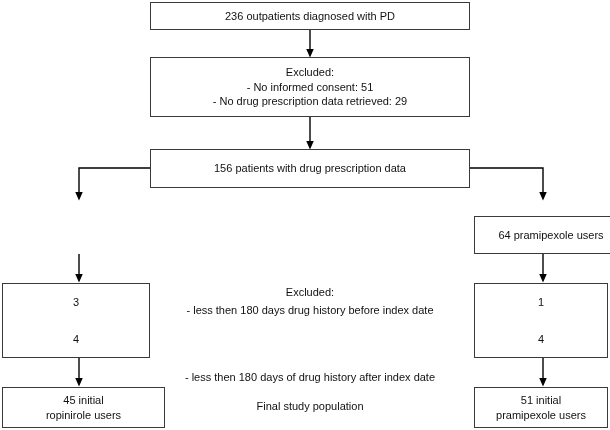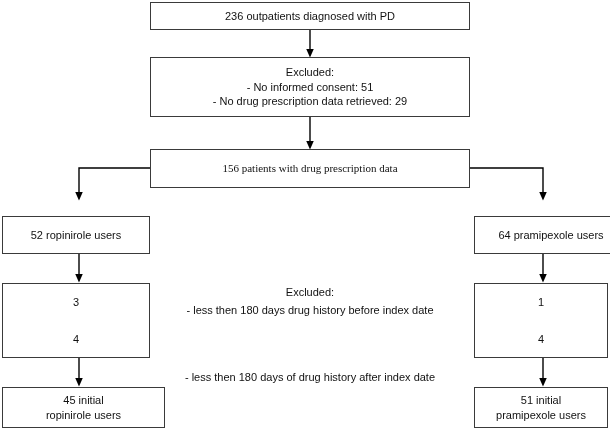--- a/index.html
+++ b/index.html
@@ -82,27 +82,24 @@
   <div class="box" style="left:150px; top:2px; width:320px; height:28px;">
     <span class="line">236 outpatients diagnosed with PD</span>
   </div>
 
   <div class="box" style="left:150px; top:57px; width:320px; height:60px;">
     <span class="line">Excluded:</span>
     <span class="line">- No informed consent: 51</span>
     <span class="line">- No drug prescription data retrieved: 29</span>
   </div>
 
-  <div class="box" style="left:150px; top:149px; width:320px; height:39px;font-family:Liberation Serif, serif;">
+  <div class="box" style="left:150px; top:149px; width:320px; height:39px;">
     <span class="line">156 patients with drug prescription data</span>
   </div>
 
-  <div class="box" style="left:2px; top:216px; width:148px; height:38px;">
-    <span class="line">52 ropinirole users</span>
-  </div>
 
   <div class="box numstack" style="left:2px; top:283px; width:148px; height:75px;">
     <span class="line n1">3</span>
     <span class="line">4</span>
   </div>
 
   <div class="box" style="left:2px; top:387px; width:163px; height:41px;">
     <span class="line">45 initial</span>
     <span class="line">ropinirole users</span>
   </div>
@@ -120,14 +117,15 @@
     <span class="line">51 initial</span>
     <span class="line">pramipexole users</span>
   </div>
 
   <div class="freetext" style="left:160px; top:285px; width:300px;">Excluded:</div>
 
   <div class="freetext" style="left:155px; top:303px; width:310px;">- less then 180 days drug history before index date</div>
 
   <div class="freetext" style="left:155px; top:334px; width:310px;margin-top:36px;">- less then 180 days of drug history after index date</div>
 
+  <div class="freetext" style="left:160px; top:399px; width:300px;">Final study population</div>
 
 </div>
 
 </body></html>

